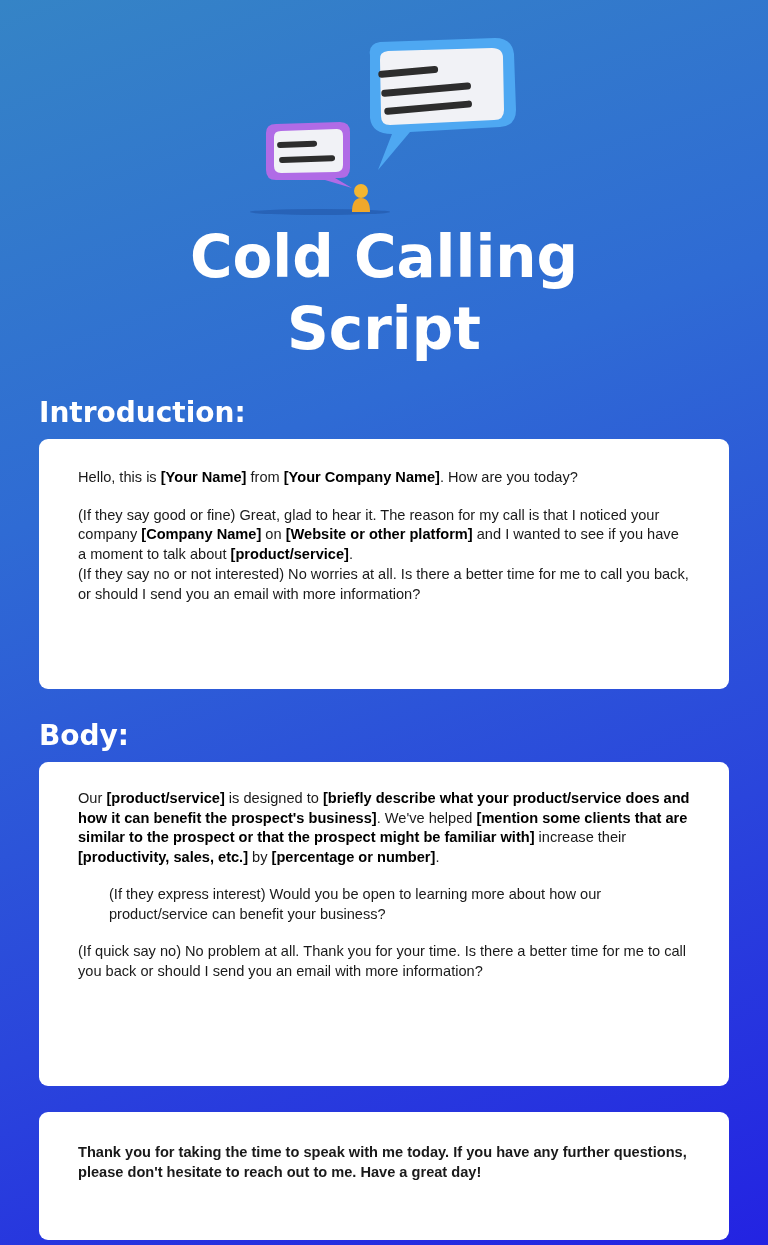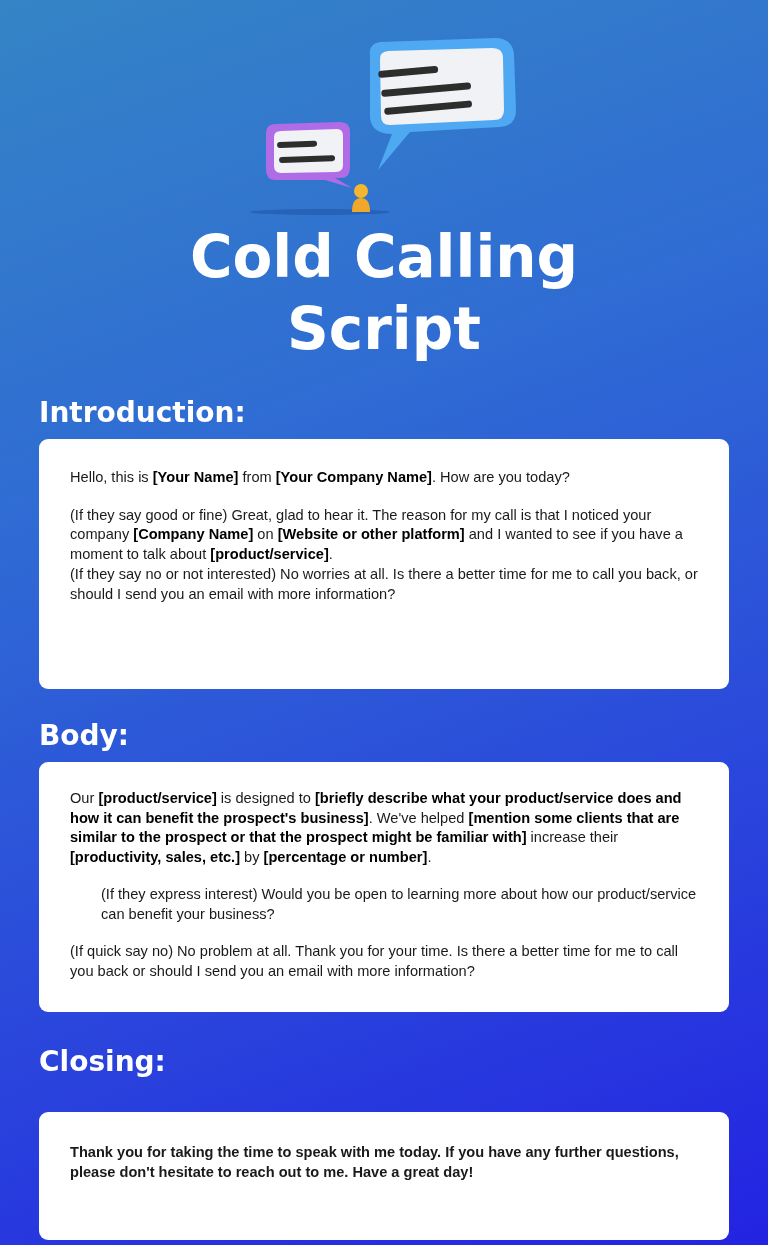--- a/index.html
+++ b/index.html
@@ -4,21 +4,21 @@
 <style>
   html,body{margin:0;padding:0;}
   body{width:768px;height:1245px;overflow:hidden;position:relative;
     background:linear-gradient(160deg,#3584c6 0%,#2f6bd4 35%,#2a45dc 70%,#2323e2 100%);
     font-family:"Liberation Sans",sans-serif;color:#111;}
   .hero{position:absolute;left:0;top:0;width:768px;height:220px;}
   .title{position:absolute;left:0;width:768px;text-align:center;color:#fff;
     font-family:"DejaVu Sans",sans-serif;font-weight:bold;font-size:58px;line-height:70px;letter-spacing:0px;}
   .t1{top:222px;} .t2{top:294px;}
   .heading{position:absolute;left:39px;color:#fff;font-family:"DejaVu Sans",sans-serif;font-weight:bold;font-size:28px;}
-  .card{position:absolute;left:39px;width:690px;background:#fff;border-radius:9px;box-sizing:border-box;padding:0 31px;}
+  .card{position:absolute;left:39px;width:690px;background:#fff;border-radius:9px;box-sizing:border-box;padding:0 39px;}
   .card p{margin:0;font-size:14.6px;line-height:19.5px;color:#1a1a1a;}
   .card b{font-weight:bold;color:#000;}
 </style>
 </head>
 <body>
 
 <div class="hero">
   <svg width="768" height="220" viewBox="0 0 768 220">
     <ellipse cx="320" cy="212" rx="70" ry="3" fill="#1d4fa0" opacity="0.5"></ellipse>
 
@@ -42,21 +42,21 @@
 <div class="title t2">Script</div>
 
 <div class="heading" style="top:396px;">Introduction:</div>
 <div class="card" style="top:439px;height:250px;padding-top:29px;">
   <p><span>Hello, this is </span><b>[Your Name]</b><span> from </span><b>[Your Company Name]</b><span>. How are you today?</span></p>
   <p style="margin-top:18px;"><span>(If they say good or fine) Great, glad to hear it. The reason for my call is that I noticed your company </span><b>[Company Name]</b><span> on </span><b>[Website or other platform]</b><span> and I wanted to see if you have a moment to talk about </span><b>[product/service]</b><span>.</span></p>
   <p style="margin-top:1px;">(If they say no or not interested) No worries at all. Is there a better time for me to call you back, or should I send you an email with more information?</p>
 </div>
 
 <div class="heading" style="top:719px;">Body:</div>
-<div class="card" style="top:762px;height:250px;padding-top:27px;">
+<div class="card" style="top:762px;height:324px;padding-top:27px;">
   <p><span>Our </span><b>[product/service]</b><span> is designed to </span><b>[briefly describe what your product/service does and how it can benefit the prospect's business]</b><span>. We've helped </span><b>[mention some clients that are similar to the prospect or that the prospect might be familiar with]</b><span> increase their </span><b>[productivity, sales, etc.]</b><span> by </span><b>[percentage or number]</b><span>.</span></p>
   <p style="margin-top:18px;margin-left:31px;">(If they express interest) Would you be open to learning more about how our product/service can benefit your business?</p>
   <p style="margin-top:18px;">(If quick say no) No problem at all. Thank you for your time. Is there a better time for me to call you back or should I send you an email with more information?</p>
 </div>
 
 <div class="heading" style="top:1045px;">Closing:</div>
 <div class="card" style="top:1112px;height:128px;padding-top:31px;font-weight:bold;">
   <p>Thank you for taking the time to speak with me today. If you have any further questions, please don't hesitate to reach out to me. Have a great day!</p>
 </div>
 

